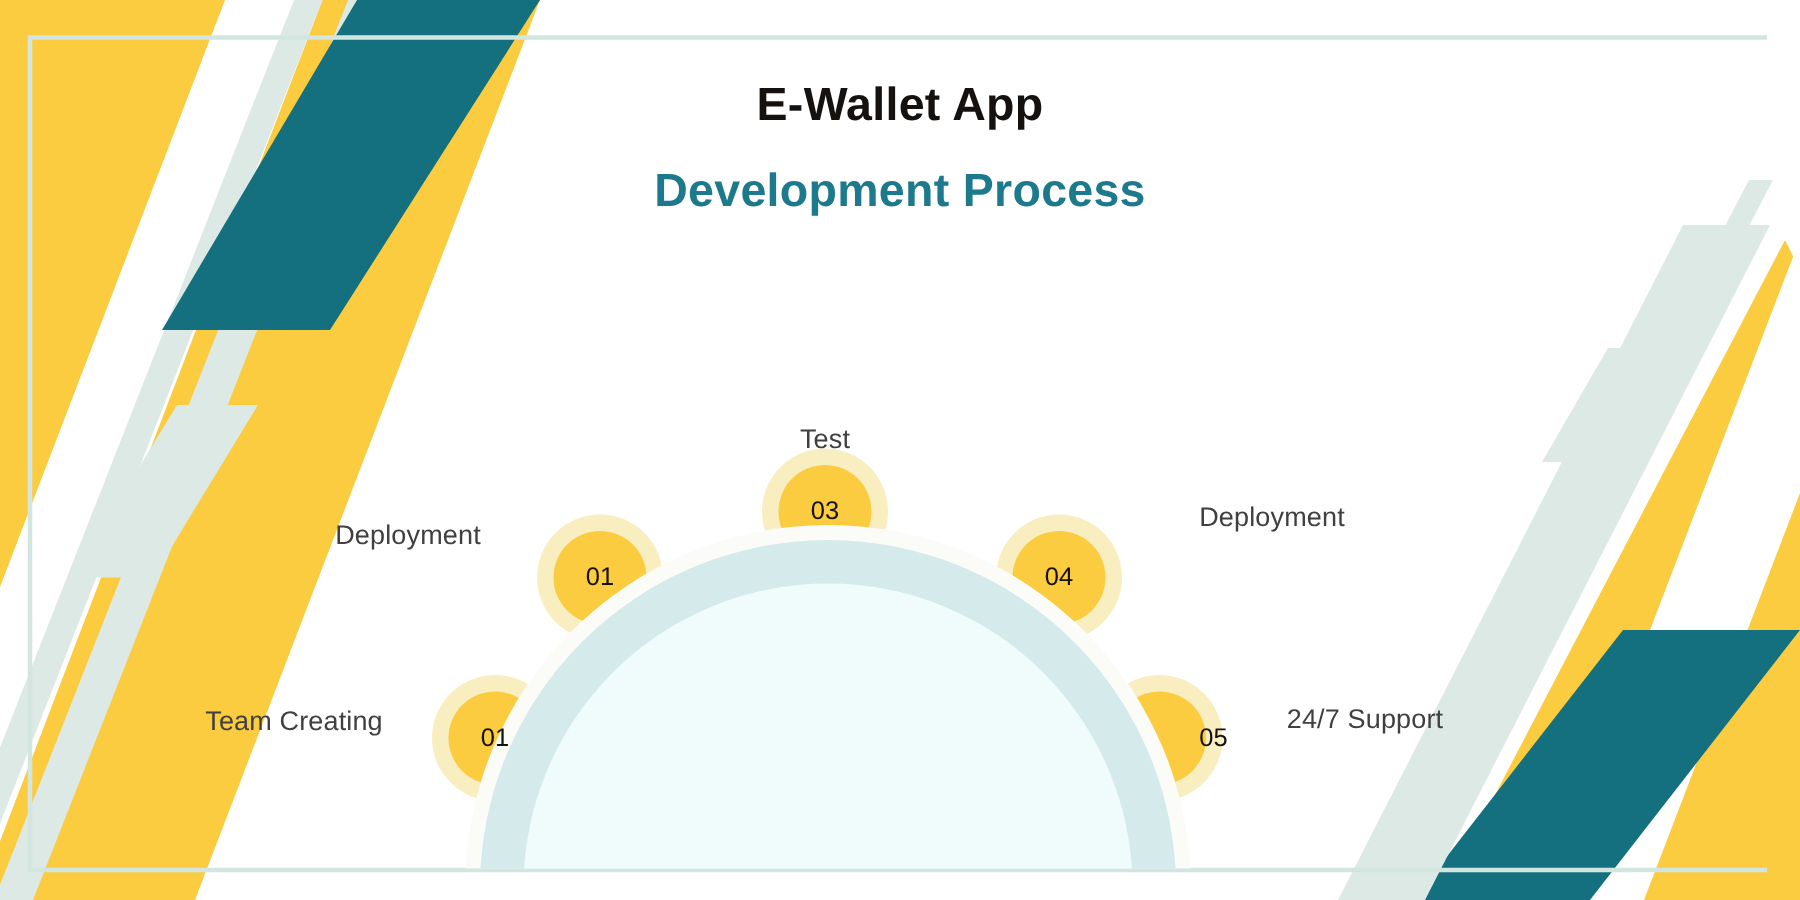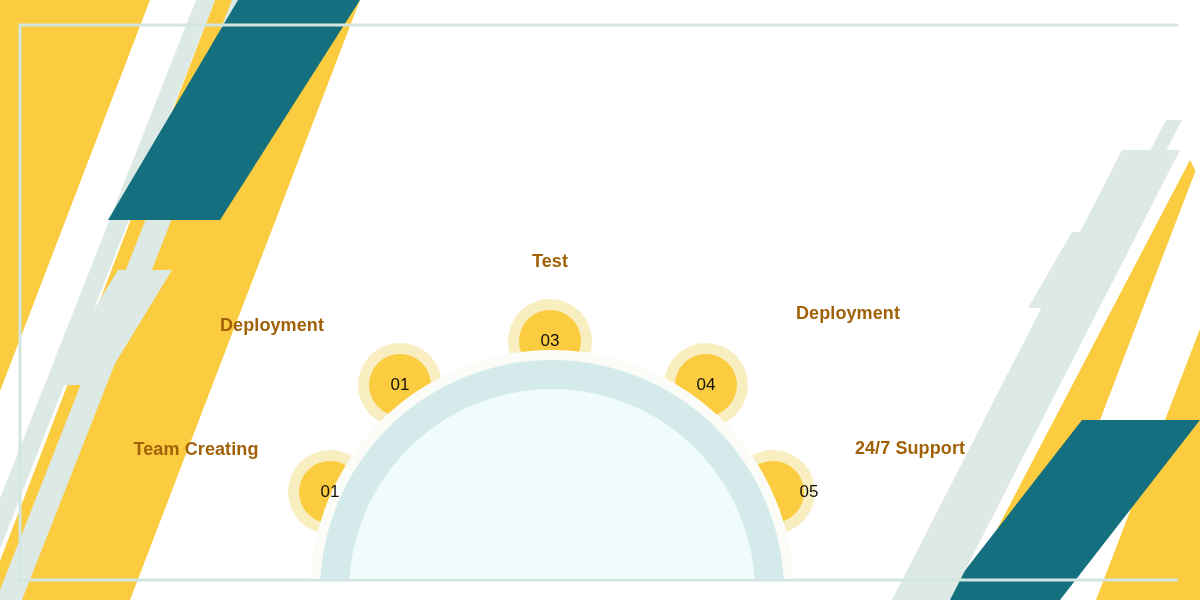--- a/index.html
+++ b/index.html
@@ -41,25 +41,26 @@
     font-size: 31px;
     font-weight: bold;
     color: #1c7a8c;
     letter-spacing: 0.2px;
     line-height: 1.18;
     margin-top: 20px;
   }
   .step-label {
     position: absolute;
     font-size: 18px;
-    font-weight: bold;
-    color: #a16207;
+    font-weight: normal;
+    color: #404040;
     white-space: nowrap;
     transform: translate(-50%, -50%);
     letter-spacing: 0.1px;
+    margin-top: 32px;
   }
   .step-num {
     position: absolute;
     font-size: 17px;
     font-weight: normal;
     color: #14110f;
     white-space: nowrap;
     transform: translate(-50%, -50%);
   }
 </style>
@@ -113,20 +114,24 @@
       <circle cx="550" cy="341" r="31" fill="#fbcb40"></circle>
       <circle cx="706" cy="385" r="31" fill="#fbcb40"></circle>
       <circle cx="773" cy="492" r="31" fill="#fbcb40"></circle>
 
       <circle cx="552" cy="592" r="242" fill="#fbfbf8"></circle>
       <circle cx="552" cy="592" r="232" fill="#d5ebeb"></circle>
       <circle cx="552" cy="592" r="203" fill="#effcfb"></circle>
     </g>
   </svg>
 
+  <div class="title-block">
+    <div class="title-main">E-Wallet App</div>
+    <div class="title-sub">Development Process</div>
+  </div>
 
   <div id="step-layer">
       <div class="step-num" style="left: 330px; top: 492px;">01</div>
       <div class="step-label" style="left: 196px; top: 449px; text-align: right;">Team Creating</div>
       <div class="step-num" style="left: 400px; top: 385px;">01</div>
       <div class="step-label" style="left: 272px; top: 325px;">Deployment</div>
       <div class="step-num" style="left: 550px; top: 341px;">03</div>
       <div class="step-label" style="left: 550px; top: 261px;">Test</div>
       <div class="step-num" style="left: 706px; top: 385px;">04</div>
       <div class="step-label" style="left: 848px; top: 313px;">Deployment</div>

